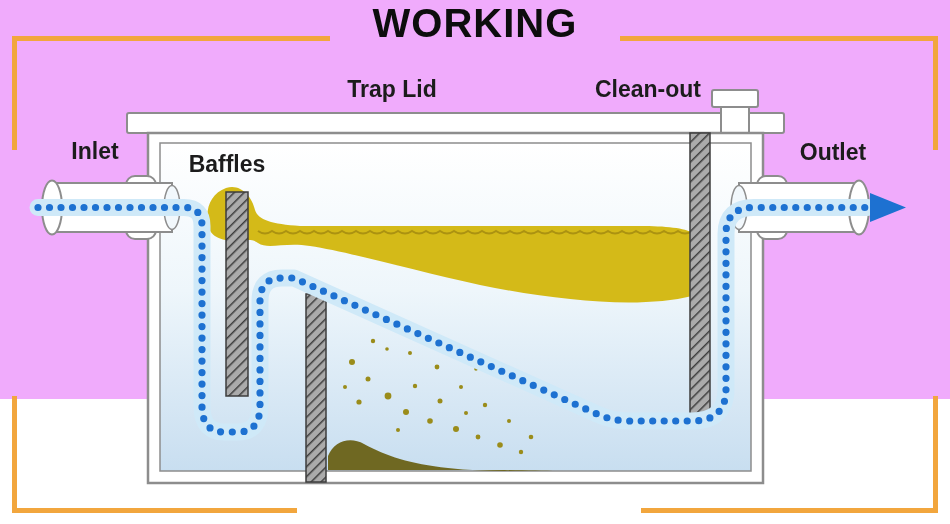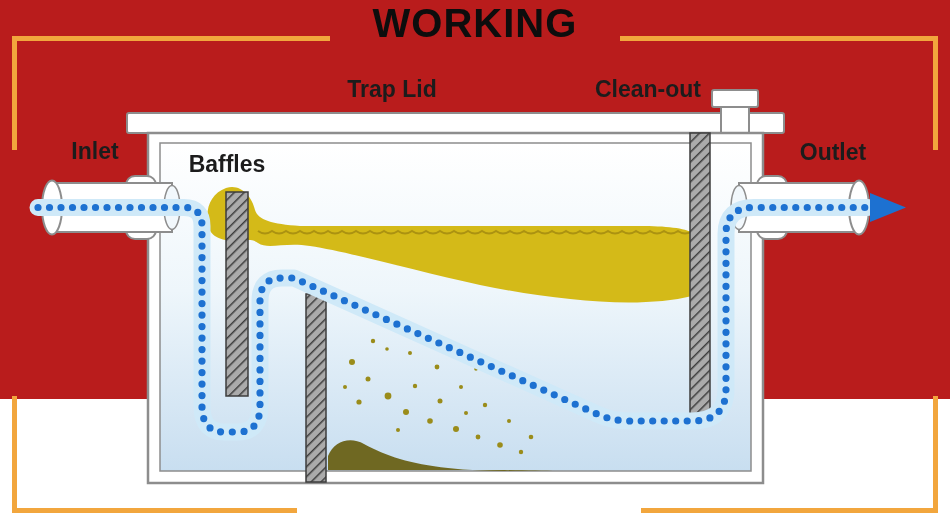--- a/index.html
+++ b/index.html
@@ -1,17 +1,17 @@
 <!DOCTYPE html>
 <html style="--frame: #f2a63d; --title_text: #0d0d0d; --label_text: #1c1c1c; --outline: #8d8d8d; --water_top: #ffffff; --water_mid: #eef6fb; --water_bottom: #c8def0; --grease: #d4ba18; --grease_dark: #a38b10; --sediment: #6f6822; --speck: #9a8c1a; --baffle_light: #ababab; --baffle_dark: #3d3d3d; --flow_glow: #cfe9f8; --flow_dot: #1d71d1;"><head>
 <meta charset="utf-8">
 <style>
   html,body{margin:0;padding:0;}
   body{width:950px;height:524px;background:#ffffff;font-family:"Liberation Sans",sans-serif;overflow:hidden;}
-  .stage{position:relative;width:950px;height:399px;background:#b91c1c;}
+  .stage{position:relative;width:950px;height:399px;background:#f0abfc;}
   .frame-seg{position:absolute;background:var(--frame);}
   .title{position:absolute;top:0;left:0;width:100%;text-align:center;
          font-size:40px;font-weight:900;letter-spacing:1px;line-height:47px;color:var(--title_text);}
   svg.diagram{position:absolute;left:0;top:0;}
   .dlabel{font-family:"Liberation Sans",sans-serif;font-size:23px;font-weight:700;fill:var(--label_text);}
 </style>
 </head>
 <body>
 
 <div class="stage">

